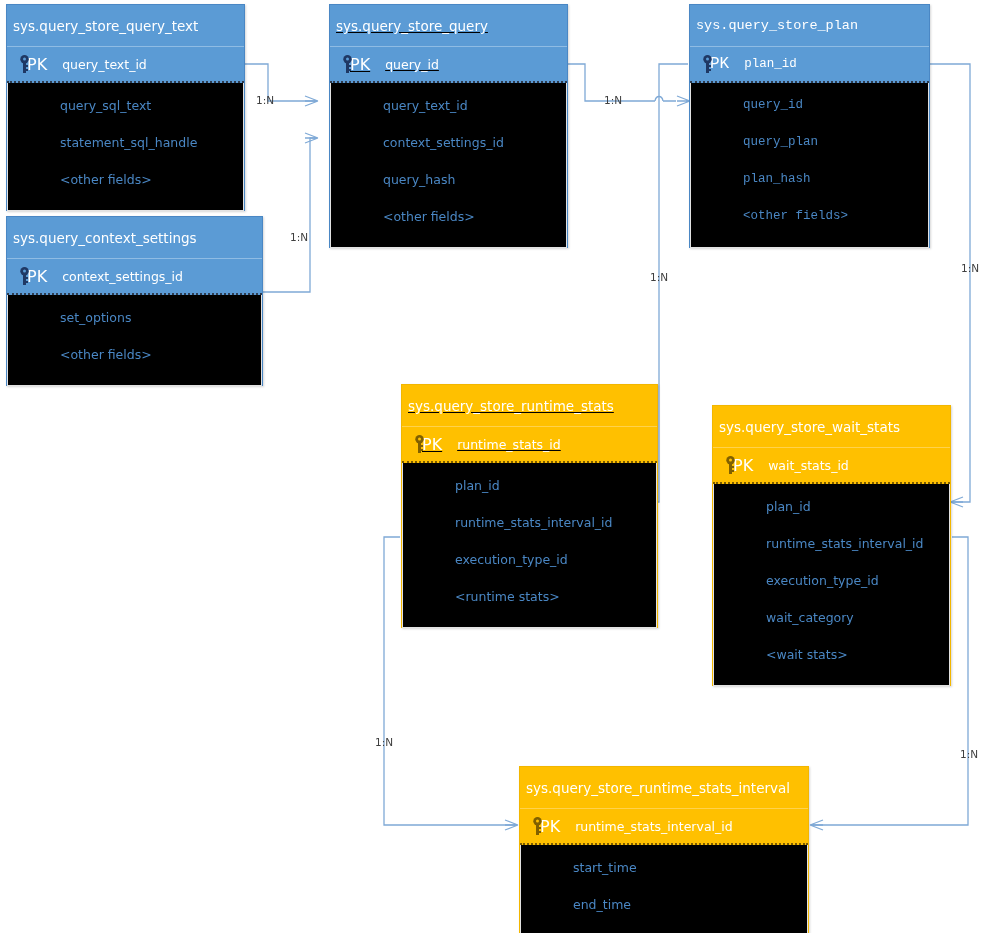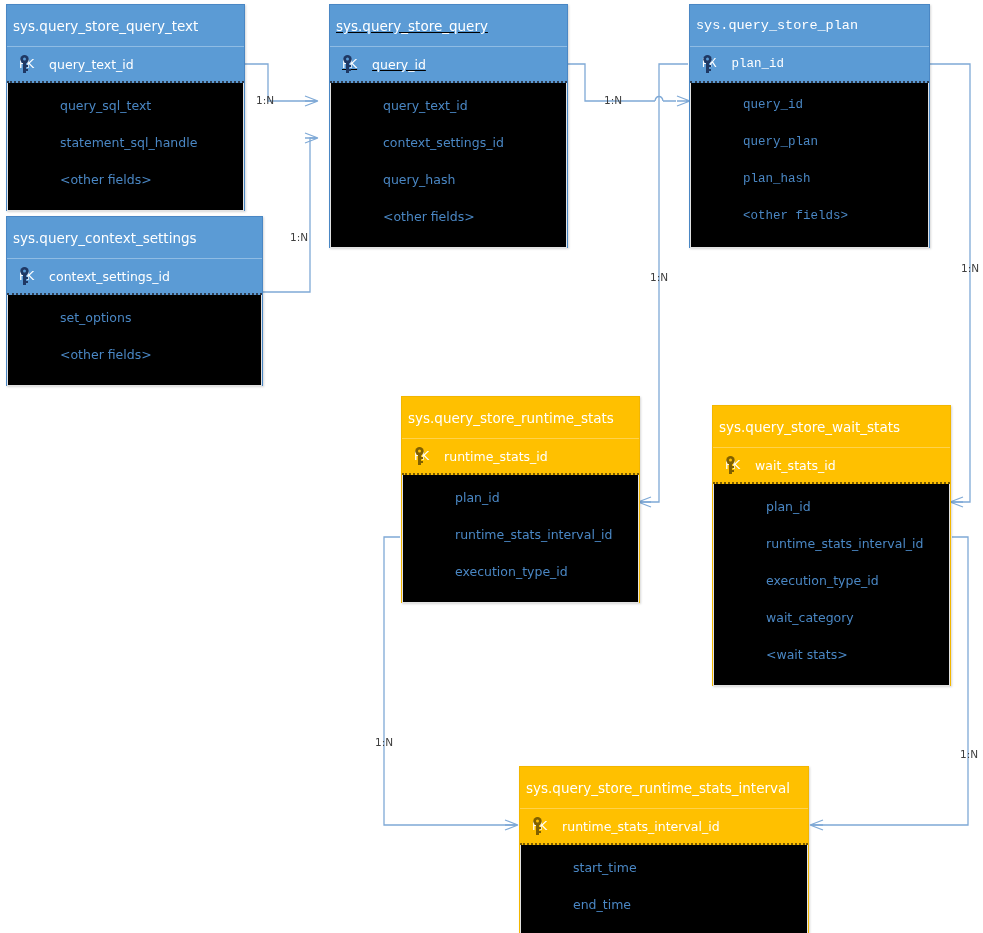--- a/index.html
+++ b/index.html
@@ -15,21 +15,21 @@
     box-shadow:1px 1px 2px rgba(0,0,0,.16);}
   .ent-title{box-sizing:border-box;height:42px;line-height:42px;
     padding-left:6px;font-size:13.5px;color:#ffffff;
     white-space:nowrap;overflow:hidden;}
   .ent-pk{box-sizing:border-box;height:36px;position:relative;
     display:flex;align-items:center;}
   .ent-body{box-sizing:border-box;background:#000000;padding:4px 0 12px 0;}
   .fld{box-sizing:border-box;height:37px;line-height:37px;
     padding-left:52px;font-size:12.5px;color:#4A87C4;
     white-space:nowrap;overflow:hidden;}
-  .pk-label{font-size:12px;margin-left:12px;text-align:center;}
+  .pk-label{font-size:16px;margin-left:20px;text-align:center;}
   .pk-name{font-size:12.5px;margin-left:15px;white-space:nowrap;}
   .keyicon{position:absolute;left:12px;top:50%;transform:translateY(-50%);
     width:11px;height:18px;}
 
   
   .blue .ent-title{background:#5B9BD5;border-bottom:1px solid #8FBCE4;}
   .blue .ent-pk{background:#5B9BD5;border-bottom:2px dotted #2E3B4E;color:#ffffff;}
   .blue .ent-body{border:1px solid #E2E2E2;border-top:none;}
   .blue{border:1px solid #4A87C4;border-bottom:none;}
 
@@ -193,39 +193,40 @@
       </span>
       <span class="pk-label">PK</span>
       <span class="pk-name">context_settings_id</span>
     </div>
     <div class="ent-body">
       <div class="fld">set_options</div>
       <div class="fld">&lt;other fields&gt;</div>
     </div>
   </div>
 
-  <div class="entity orange" style="left:401px;top:396px;width:239px;">
+  <div class="entity orange" style="left:401px;top:384px;width:257px;text-decoration:underline;">
     <div class="ent-title">sys.query_store_runtime_stats</div>
     <div class="ent-pk">
       <span class="keyicon">
         <svg viewBox="0 0 11 18" width="11" height="18">
           <circle cx="5.5" cy="4.2" r="4.2" fill="#806000"></circle>
           <circle cx="5.5" cy="4" r="1.5" fill="#FFC000"></circle>
           <rect x="4" y="7" width="3" height="11" fill="#806000"></rect>
           <rect x="7" y="10" width="2" height="2" fill="#806000"></rect>
           <rect x="7" y="14" width="2" height="2" fill="#806000"></rect>
         </svg>
       </span>
       <span class="pk-label">PK</span>
       <span class="pk-name">runtime_stats_id</span>
     </div>
     <div class="ent-body">
       <div class="fld">plan_id</div>
       <div class="fld">runtime_stats_interval_id</div>
       <div class="fld">execution_type_id</div>
+      <div class="fld">&lt;runtime stats&gt;</div>
     </div>
   </div>
 
   <div class="entity orange" style="left:712px;top:405px;width:239px;">
     <div class="ent-title">sys.query_store_wait_stats</div>
     <div class="ent-pk">
       <span class="keyicon">
         <svg viewBox="0 0 11 18" width="11" height="18">
           <circle cx="5.5" cy="4.2" r="4.2" fill="#806000"></circle>
           <circle cx="5.5" cy="4" r="1.5" fill="#FFC000"></circle>

